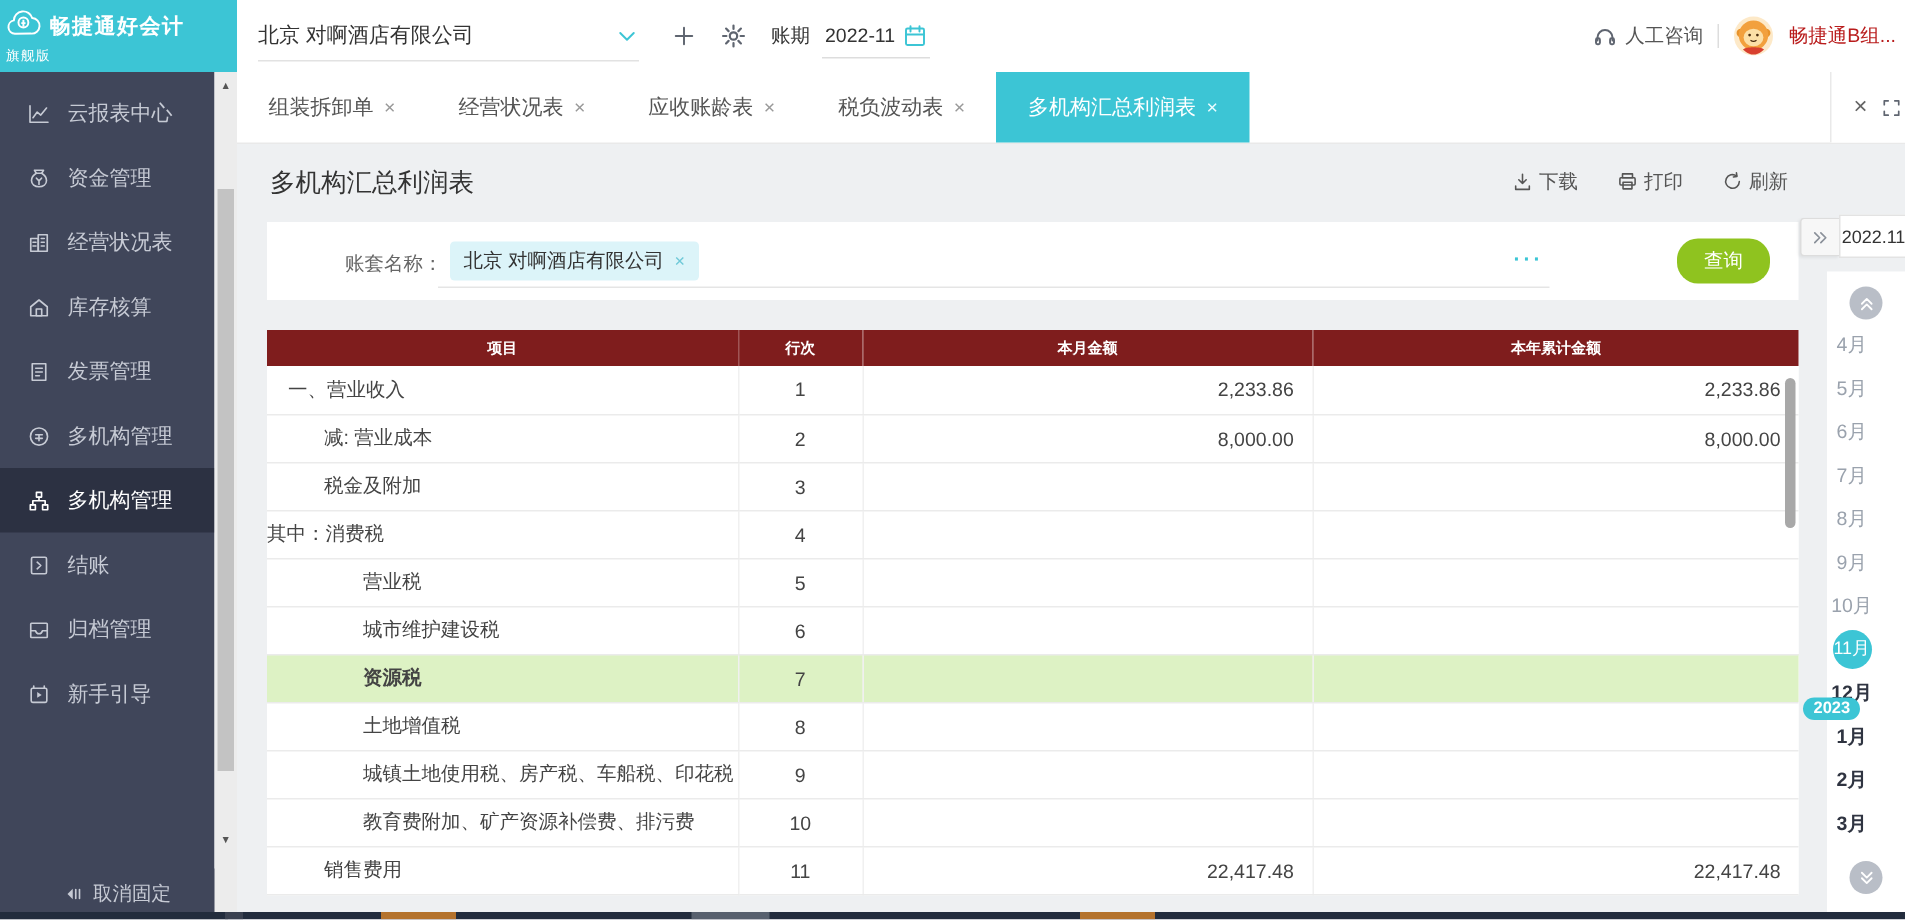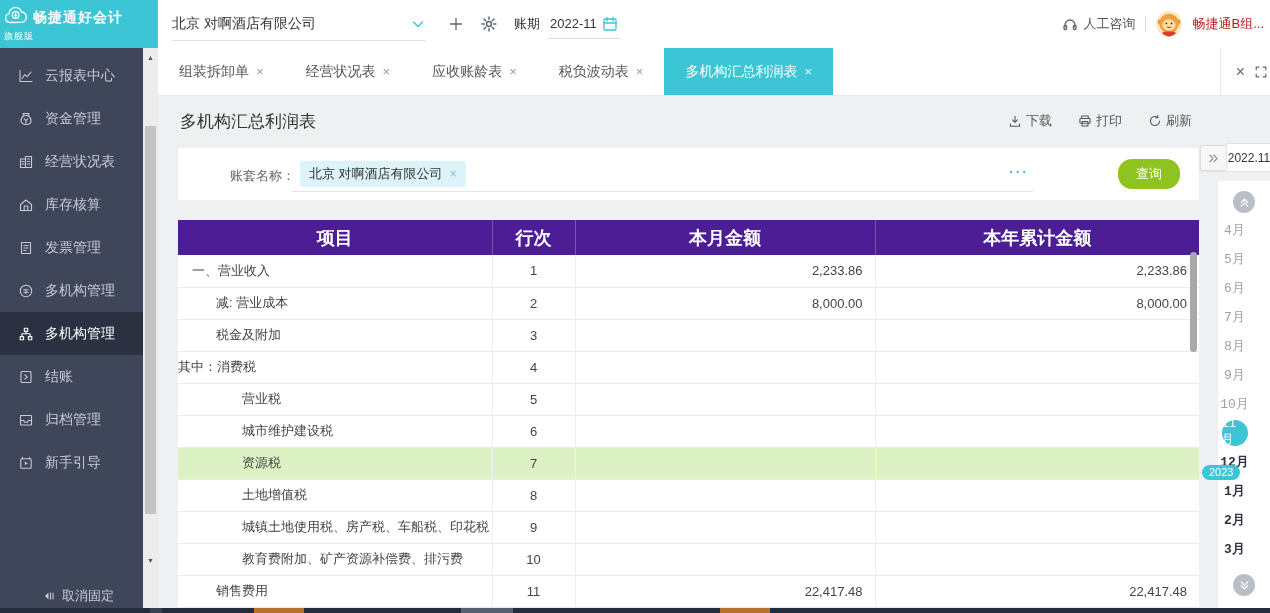--- a/index.html
+++ b/index.html
@@ -66,45 +66,45 @@
   .filter-card { position:absolute; left:20px; top:52px; width:1021px; height:52px; background:#fff; }
   .filter-label { position:absolute; left:52px; top:19px; font-size:13px; color:#666; }
   .filter-input { position:absolute; left:114px; top:8px; width:741px; height:36px; border-bottom:1px solid #e5e5e5; }
   .filter-tag { position:absolute; left:8px; top:5px; background:#dcf4f9; border-radius:3px; font-size:13px; color:#333; padding:4px 9px; display:flex; gap:7px; align-items:center; }
   .tag-x { color:#6fc9d8; cursor:pointer; font-size:12px; }
   .ellipsis-more { position:absolute; right:4px; top:8px; color:#3cc5d5; font-size:14px; font-weight:bold; letter-spacing:2px; cursor:pointer; }
   .query-btn { position:absolute; left:940px; top:11px; width:62px; height:30px; background:#8fc31f; color:#fff; font-size:13px; border:none; border-radius:14px; cursor:pointer; }
 
   .table-card { position:absolute; left:20px; top:124px; width:1021px; background:#fff; }
   table.report { width:1021px; border-collapse:collapse; table-layout:fixed; }
-  table.report th { height:35px; background:#4c1d95; color:#fff; font-size:18px; font-weight:bold; border-right:1px solid rgba(255,255,255,.25); }
+  table.report th { height:24px; background:#7f1d1d; color:#fff; font-size:10px; font-weight:bold; border-right:1px solid rgba(255,255,255,.25); }
   table.report th:last-child { border-right:none; }
   table.report td { height:32px; font-size:13px; color:#444; border-bottom:1px solid #ebebeb; border-right:1px solid #f0f0f0; background:#fff; }
   table.report td:last-child { border-right:none; }
   tr.hl td { background:#ddf2c4; }
   td.c-item { text-align:left; }
   td.c-line { text-align:center; color:#555; }
   td.c-amt { text-align:right; padding-right:12px; color:#333; }
   .table-thumb { position:absolute; right:2px; top:32px; width:7px; height:100px; background:#a8a8a8; border-radius:4px; }
 
   
   .collapse-tab { position:absolute; left:1042px; top:49px; width:26px; height:26px; background:#f7f7f7; border:1px solid #ddd; border-right:none; border-radius:3px 0 0 3px; display:flex; align-items:center; justify-content:center; color:#8a9099; cursor:pointer; box-shadow:-1px 1px 2px rgba(0,0,0,.06); }
   .collapse-tab svg { width:13px; height:13px; fill:none; stroke:currentColor; stroke-width:1.4; stroke-linecap:round; }
   .period-chip { position:absolute; left:1068px; top:47px; width:46px; height:29px; background:#fff; border:1px solid #e3e3e3; font-size:12px; color:#333; display:flex; align-items:center; justify-content:center; cursor:pointer; }
   .month-panel { position:absolute; left:1060px; top:85px; width:52px; height:427px; background:#fff; }
   .scroll-circle { width:22px; height:22px; border-radius:50%; background:#b9bec7; color:#fff; display:flex; align-items:center; justify-content:center; cursor:pointer; margin:0 auto; }
   .scroll-circle svg { width:13px; height:13px; fill:none; stroke:#fff; stroke-width:1.5; stroke-linecap:round; stroke-linejoin:round; }
   .sc-up { position:absolute; top:10px; left:15px; }
   .sc-down { position:absolute; bottom:12px; left:15px; }
-  .month-list { position:absolute; top:34px; left:0; width:33px;font-family:Liberation Mono, monospace; }
+  .month-list { position:absolute; top:34px; left:0; width:33px; }
   .month { height:29px; display:flex; align-items:center; justify-content:center; font-size:13px; cursor:pointer; }
   .m-past { color:#9aa2ad; }
   .m-future { color:#2f3441; font-weight:bold; }
   .m-selected .sel-circle { width:26px; height:26px; border-radius:50%; background:#3cc5d5; color:#fff; font-size:12px; display:flex; align-items:center; justify-content:center; }
-  .year-badge { position:absolute; left:-16px; top:284px; background:#3cc5d5; color:#fff; font-size:11px; font-weight:normal; padding:1px 7px 2px; border-radius:8px; }
+  .year-badge { position:absolute; left:-16px; top:284px; background:#3cc5d5; color:#fff; font-size:11px; font-weight:bold; padding:1px 7px 2px; border-radius:8px; }
 
   
   .taskbar { position:absolute; left:0; bottom:0; width:1270px; height:5px; background:#222c3d; }
   .taskbar .seg { position:absolute; top:0; height:5px; }
 </style>
 </head>
 <body>
 
 <div class="app">
 
@@ -394,21 +394,21 @@
               <td class="c-amt"></td>
               <td class="c-amt"></td>
             </tr>
             <tr>
               <td class="c-item" style="padding-left: 64px;">城市维护建设税</td>
               <td class="c-line">6</td>
               <td class="c-amt"></td>
               <td class="c-amt"></td>
             </tr>
             <tr class="hl">
-              <td class="c-item" style="padding-left: 64px;">资源税</td>
+              <td class="c-item" style="padding-left: 64px; font-weight: bold;">资源税</td>
               <td class="c-line">7</td>
               <td class="c-amt"></td>
               <td class="c-amt"></td>
             </tr>
             <tr>
               <td class="c-item" style="padding-left: 64px;">土地增值税</td>
               <td class="c-line">8</td>
               <td class="c-amt"></td>
               <td class="c-amt"></td>
             </tr>

